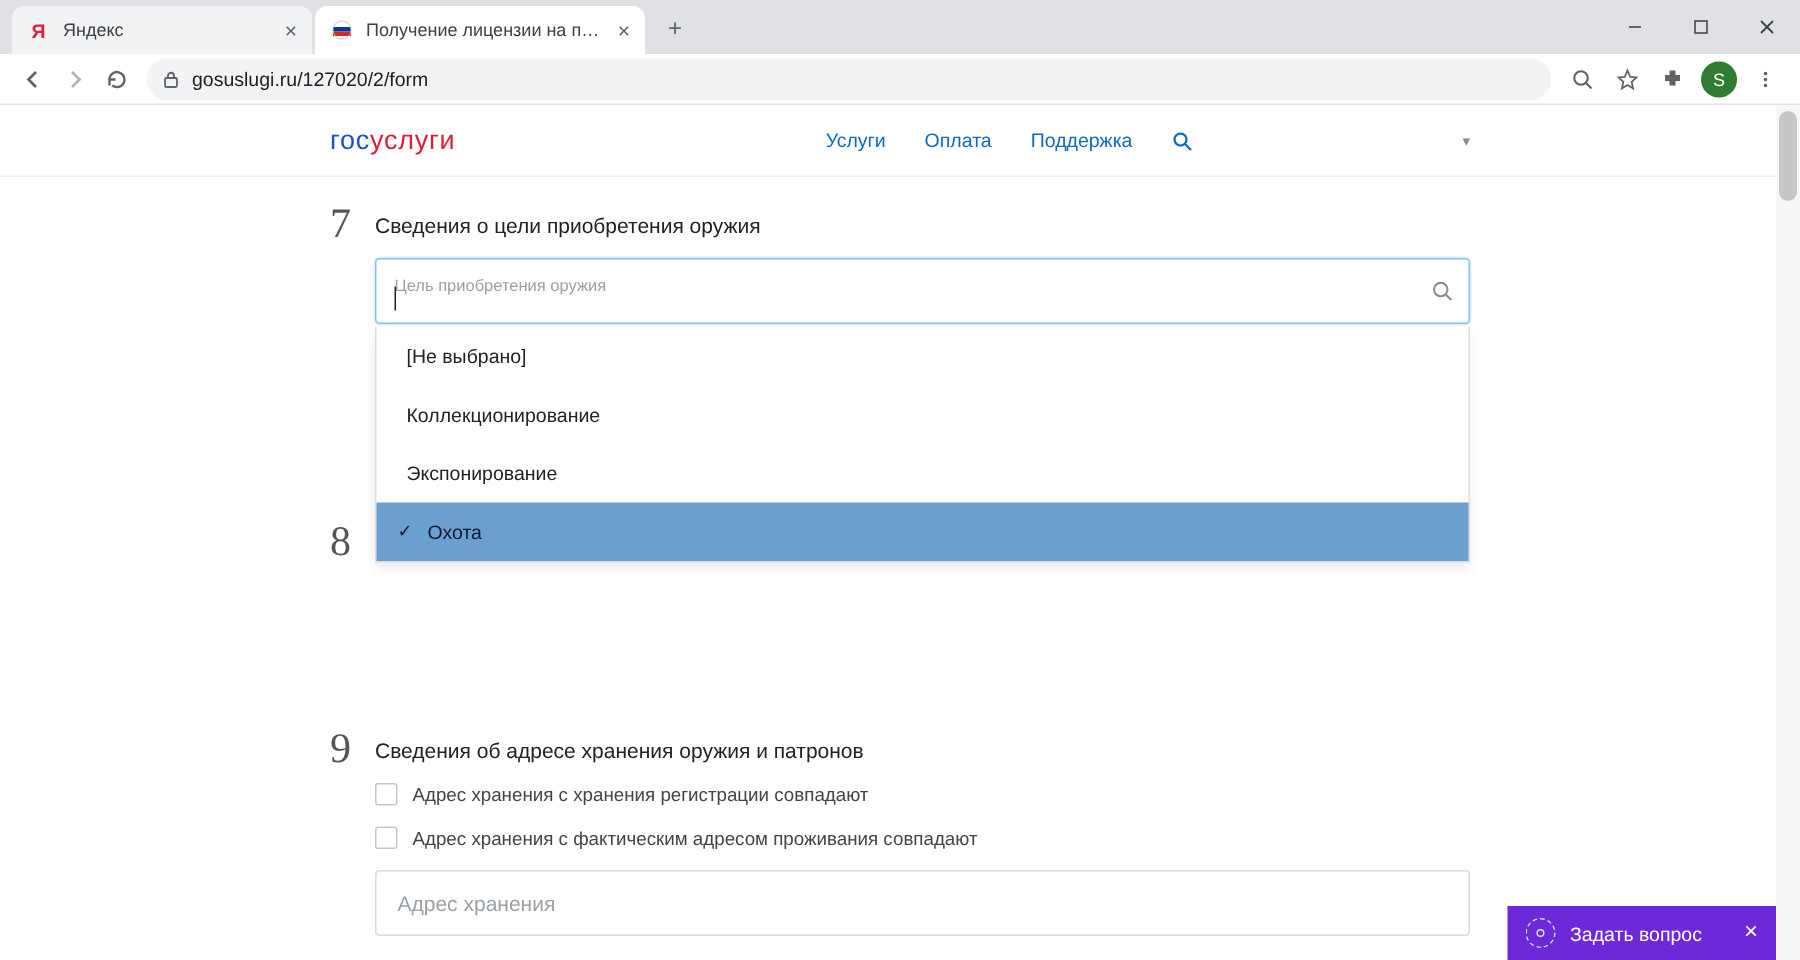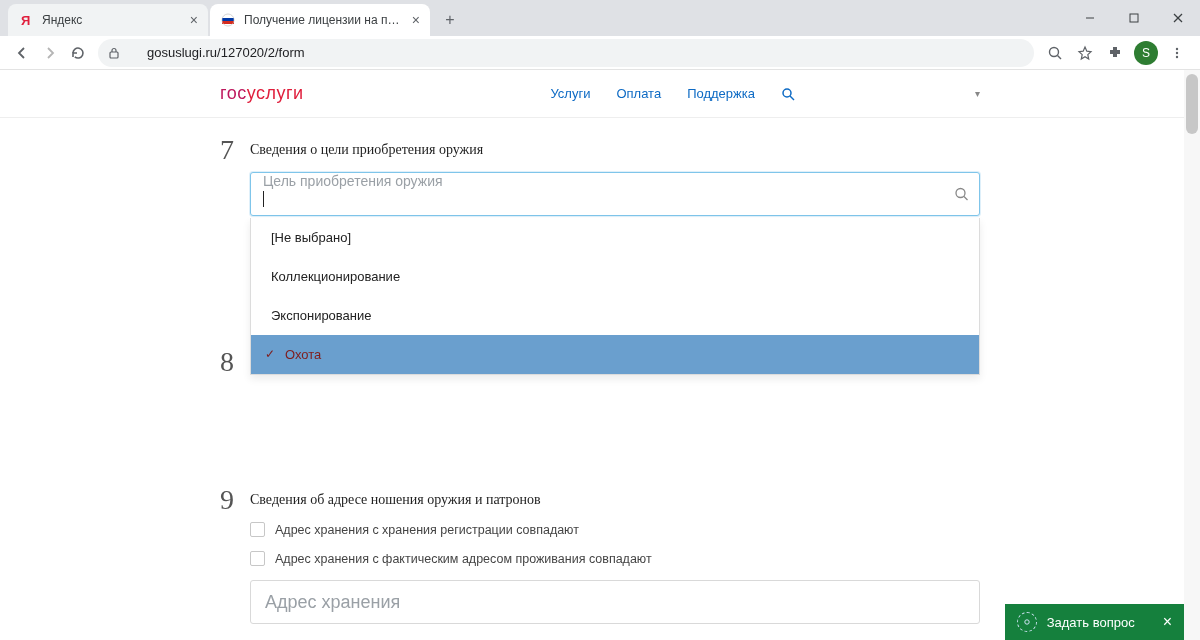--- a/index.html
+++ b/index.html
@@ -12,73 +12,73 @@
   .tab .favicon { width: 16px; height: 16px; margin-right: 8px; flex-shrink: 0; display: flex; align-items: center; justify-content: center; }
   .tab .title { flex: 1; white-space: nowrap; overflow: hidden; text-overflow: ellipsis; }
   .tab .close { margin-left: 6px; font-size: 14px; color: #5f6368; cursor: pointer; }
   .newtab { width: 28px; height: 28px; display: flex; align-items: center; justify-content: center; font-size: 16px; color: #5f6368; cursor: pointer; margin-left: 4px; margin-bottom: 2px;}
   .win-controls { margin-left: auto; display: flex; align-items: center; height: 36px; }
   .win-btn { width: 44px; height: 30px; display: flex; align-items: center; justify-content: center; color: #3c4043; cursor: pointer; }
 
   .addr-row { background: #fff; height: 34px; display: flex; align-items: center; padding: 0 8px; border-bottom: 1px solid #e3e3e3; }
   .nav-ico { width: 28px; height: 28px; display: flex; align-items: center; justify-content: center; color: #5f6368; cursor: pointer; }
   .nav-ico.disabled { color: #b5b5b5; cursor: default; }
-  .addr-bar { flex: 1; background: #f1f3f4; border-radius: 14px; height: 28px; margin: 0 6px; display: flex; align-items: center; padding: 0 10px; font-size: 13px; color: #5f6368; gap: 19px;}
+  .addr-bar { flex: 1; background: #f1f3f4; border-radius: 14px; height: 28px; margin: 0 6px; display: flex; align-items: center; padding: 0 10px; font-size: 13px; color: #5f6368;}
   .addr-bar .lock { margin-right: 8px; }
   .addr-bar .url { color: #202124; }
   .right-ico { width: 30px; height: 28px; display:flex; align-items:center; justify-content:center; color:#5f6368; cursor:pointer;}
   .avatar { width: 24px; height: 24px; border-radius: 50%; background: #2e7d32; color: #fff; font-size: 12px; display: flex; align-items: center; justify-content: center; margin: 0 4px; }
 
   
   .viewport { position: relative; height: calc(640px - 70px); overflow: hidden; }
   .scrollbar-v { position: absolute; right: 0; top: 0; bottom: 0; width: 16px; background: #f7f7f7; }
   .scroll-thumb { position: absolute; right: 2px; top: 4px; width: 12px; height: 60px; background: #c7c7c7; border-radius: 6px; }
 
   .page { width: 100%; height: 100%; overflow: hidden; }
 
   .site-header { height: 48px; border-bottom: 1px solid #eee; display: flex; align-items: center; justify-content: center; }
   .site-header-inner { width: 760px; display: flex; align-items: center; }
   .logo { font-size: 18px; font-weight: 400; letter-spacing: 0.5px; }
-  .logo .blue { color: #be185d; }
+  .logo .blue { color: #1d4ed8; }
   .logo .red  { color: #e01e3c; }
   .topnav { margin-left: auto; display: flex; align-items: center; gap: 26px; }
   .topnav a { color: #0d6ac4; font-size: 13px; text-decoration: none; cursor: pointer; }
   .topnav .search-ico { color: #0d6ac4; cursor: pointer; }
   .dropdown-caret { margin-left: 180px; color: #888; font-size: 10px; cursor: pointer; }
 
   .content { width: 760px; margin: 0 auto; padding-top: 18px; position: relative; }
 
   .step { display: flex; align-items: flex-start; margin-bottom: 16px; }
   .step-num { width: 30px; font-size: 28px; font-weight: 300; color: #555; line-height: 1; text-align: left; font-family: Georgia, serif;}
   .step-body { flex: 1; }
-  .step-title { font-size: 14px; color: #222; margin-top: 6px; margin-bottom: 14px; font-family: Liberation Serif, serif; }
+  .step-title { font-size: 14px; color: #222; margin-top: 6px; margin-bottom: 14px; }
 
   .combo-field { position: relative; margin-left: 0; }
   .combo-box { border: 1px solid #7fc5ea; border-radius: 3px; background: #fff; height: 44px; padding: 4px 36px 4px 12px; position: relative; cursor: text; box-shadow: 0 0 0 1px rgba(127,197,234,0.25);}
-  .combo-label { position: absolute; top: 0; left: 12px; font-size: 14px; color: #9aa0a6; }
+  .combo-label { position: absolute; top: 12px; left: 12px; font-size: 11px; color: #9aa0a6; }
   .combo-input { position: absolute; left: 12px; bottom: 6px; right: 36px; border: none; outline: none; font-size: 14px; background: transparent; }
   .combo-search-ico { position: absolute; right: 10px; top: 50%; transform: translateY(-50%); color: #888; }
   .caret-blink { display:inline-block; width:1px; height:16px; background:#222; position:absolute; left:12px; bottom:8px; animation: blink 1s step-end infinite; }
   @keyframes blink { 50% { opacity: 0; } }
 
   .dropdown-panel { position: absolute; left: 0; right: 0; top: 46px; background: #fff; border: 1px solid #dcdcdc; border-top: none; box-shadow: 0 4px 8px rgba(0,0,0,0.08); z-index: 10; }
   .option { padding: 12px 20px; font-size: 13px; color: #222; cursor: pointer; }
-  .option.selected { background: #6a9fce; color: #7f1d1d; position: relative; padding-left: 34px; }
+  .option.selected { background: #6a9fce; color: #0f172a; position: relative; padding-left: 34px; }
   .option.selected::before { content: "✓"; position: absolute; left: 14px; font-size: 12px; }
 
   .checkbox-row { display: flex; align-items: center; margin: 0 0 14px 0; font-size: 12.5px; color: #444; }
   .checkbox-box { width: 15px; height: 15px; border: 1px solid #c7c7c7; border-radius: 2px; margin-right: 10px; background: #fff; cursor: pointer; }
 
-  .text-field { border: 1px solid #d9d9d9; border-radius: 3px; height: 44px; display: flex; align-items: center; padding: 0 14px; color: #9aa0a6; font-size: 18px; margin-top: 6px; cursor: text; }
+  .text-field { border: 1px solid #d9d9d9; border-radius: 3px; height: 44px; display: flex; align-items: center; padding: 0 14px; color: #9aa0a6; font-size: 14px; margin-top: 6px; cursor: text; }
 
   .s8 { margin-top: 132px; }
   .s9 { margin-top: 110px; }
 
   
-  .ask-widget { position: absolute; right: 16px; bottom: 0; background: #15803d; color: #fff; height: 36px; display: flex; align-items: center; padding: 0 12px; font-size: 13px; cursor: pointer; gap: 10px; }
+  .ask-widget { position: absolute; right: 16px; bottom: 0; background: #6d28d9; color: #fff; height: 36px; display: flex; align-items: center; padding: 0 12px; font-size: 13px; cursor: pointer; gap: 10px; }
   .ask-widget .circle-ico { width: 20px; height: 20px; border: 1.5px dashed #cfe3f5; border-radius: 50%; display:flex; align-items:center; justify-content:center; }
   .ask-widget .close { margin-left: 18px; font-size: 16px; cursor: pointer; }
 
   svg { display: block; }
 </style>
 </head>
 <body>
 
 <div class="chrome-top">
   <div class="tab">
@@ -230,21 +230,21 @@
       </div>
 
       <div class="step s8">
         <div class="step-num">8</div>
         <div class="step-body"></div>
       </div>
 
       <div class="step s9">
         <div class="step-num">9</div>
         <div class="step-body">
-          <div class="step-title">Сведения об адресе ношения оружия и патронов</div>
+          <div class="step-title">Сведения об адресе хранения оружия и патронов</div>
 
           <div class="checkbox-row">
             <span class="checkbox-box"></span>
             <span>Адрес хранения с хранения регистрации совпадают</span>
           </div>
           <div class="checkbox-row">
             <span class="checkbox-box"></span>
             <span>Адрес хранения с фактическим адресом проживания совпадают</span>
           </div>
 

